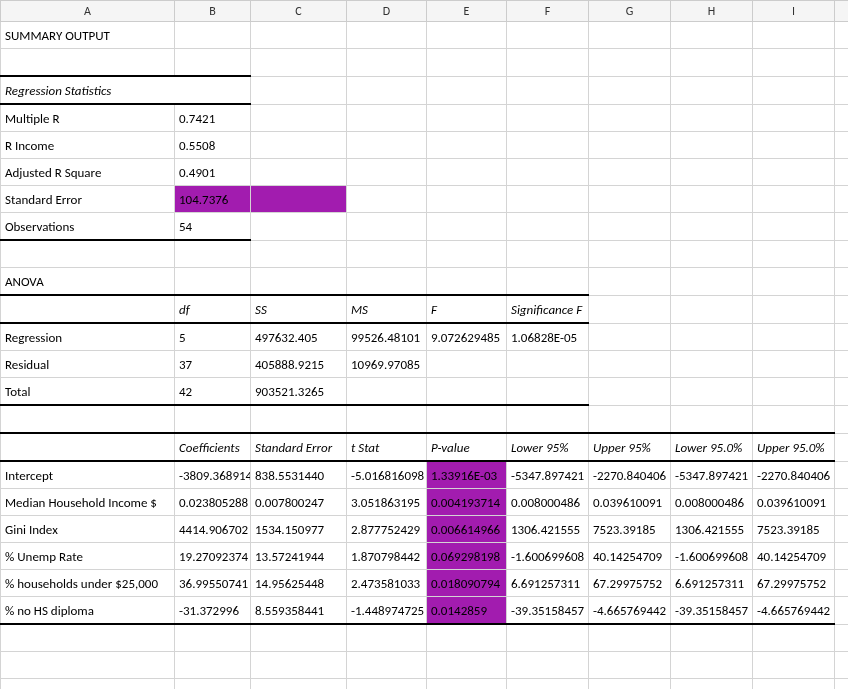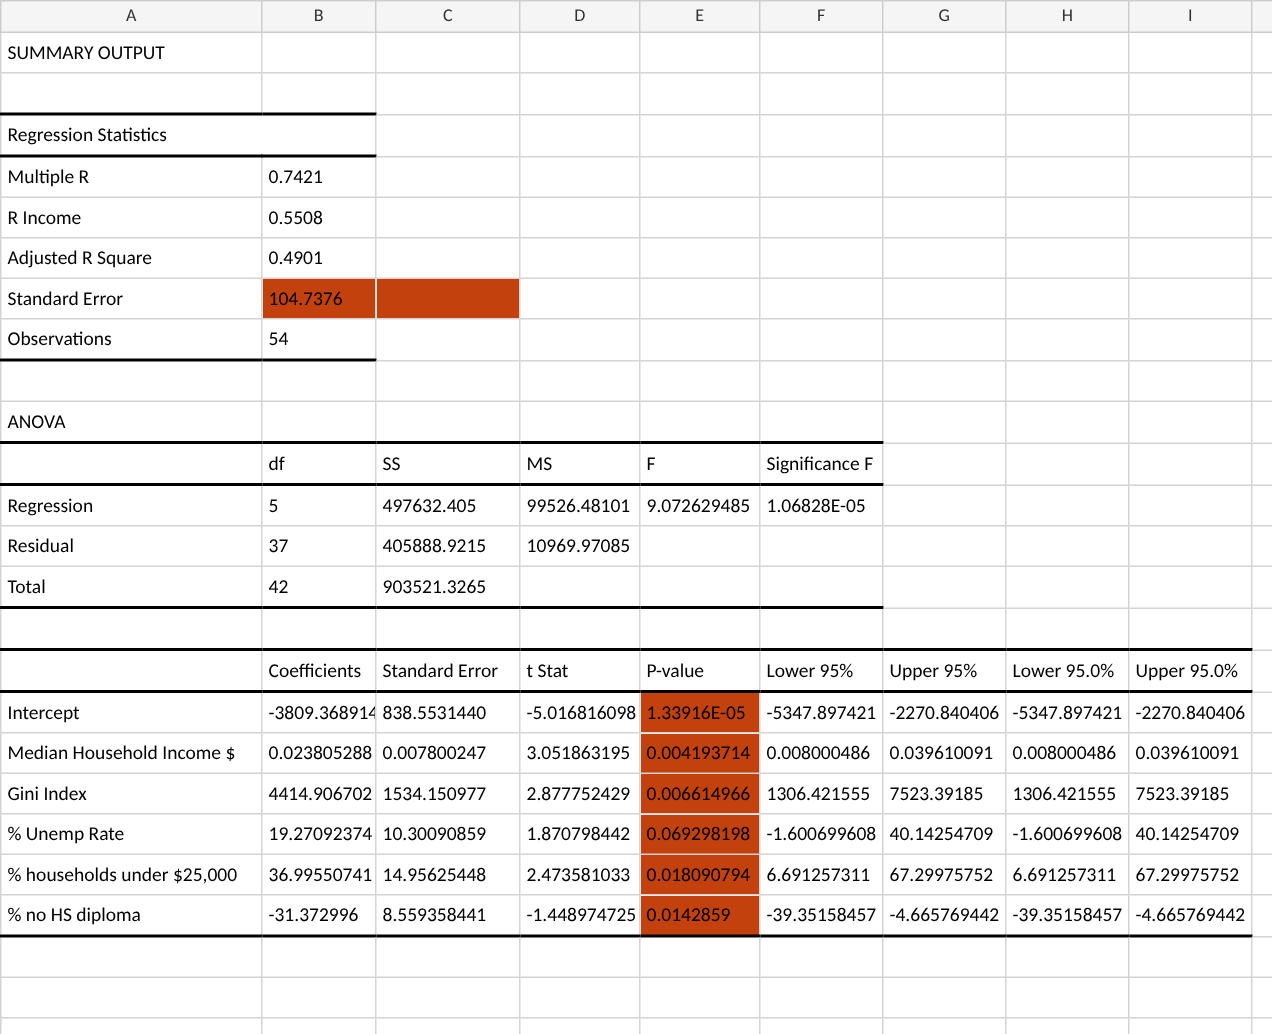--- a/index.html
+++ b/index.html
@@ -39,24 +39,24 @@
     .col-C { width: 96px; }
     .col-D { width: 80px; }
     .col-E { width: 80px; }
     .col-F { width: 82px; }
     .col-G { width: 82px; }
     .col-H { width: 82px; }
     .col-I { width: 82px; }
     .col-J { width: 40px; }
 
     .num { text-align: right; }
-    .center-italic { text-align: center; }
+    .center-italic { text-align: center; font-style: italic; }
     .bottom-thick { border-bottom: 2px solid #000 !important; }
     .top-thick { border-top: 2px solid #000 !important; }
-    .hl-yellow { background: #c2410c; }
+    .hl-yellow { background: #a21caf; }
   </style>
 </head>
 <body>
 
 <table class="sheet">
   <colgroup>
     <col class="col-A">
       <col class="col-B">
       <col class="col-C">
       <col class="col-D">
@@ -274,21 +274,21 @@
     <td class="top-thick bottom-thick center-italic">Lower 95.0%</td>
     <td class="top-thick bottom-thick center-italic">Upper 95.0%</td>
     <td></td>
   </tr>
 
   <tr>
     <td>Intercept</td>
     <td class="num">-3809.368914</td>
     <td class="num">838.5531440</td>
     <td class="num">-5.016816098</td>
-    <td class="num hl-yellow">1.33916E-05</td>
+    <td class="num hl-yellow">1.33916E-03</td>
     <td class="num">-5347.897421</td>
     <td class="num">-2270.840406</td>
     <td class="num">-5347.897421</td>
     <td class="num">-2270.840406</td>
     <td></td>
   </tr>
   <tr>
     <td>Median Household Income $</td>
     <td class="num">0.023805288</td>
     <td class="num">0.007800247</td>
@@ -308,21 +308,21 @@
     <td class="num hl-yellow">0.006614966</td>
     <td class="num">1306.421555</td>
     <td class="num">7523.39185</td>
     <td class="num">1306.421555</td>
     <td class="num">7523.39185</td>
     <td></td>
   </tr>
   <tr>
     <td>% Unemp Rate</td>
     <td class="num">19.27092374</td>
-    <td class="num">10.30090859</td>
+    <td class="num">13.57241944</td>
     <td class="num">1.870798442</td>
     <td class="num hl-yellow">0.069298198</td>
     <td class="num">-1.600699608</td>
     <td class="num">40.14254709</td>
     <td class="num">-1.600699608</td>
     <td class="num">40.14254709</td>
     <td></td>
   </tr>
   <tr>
     <td>% households under $25,000</td>

